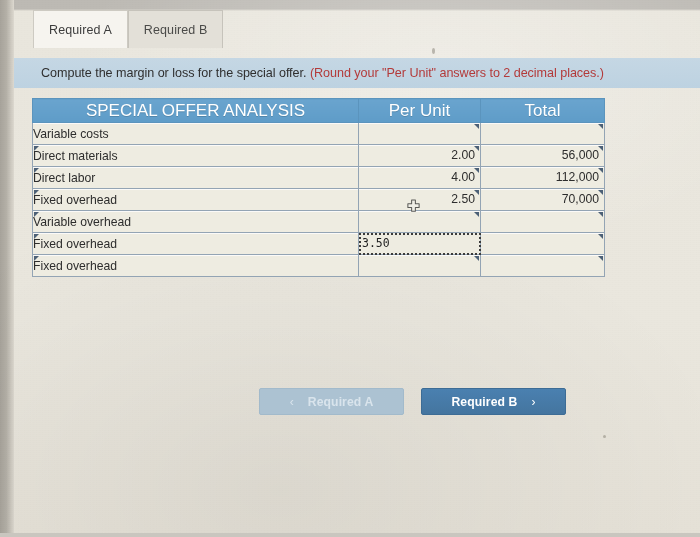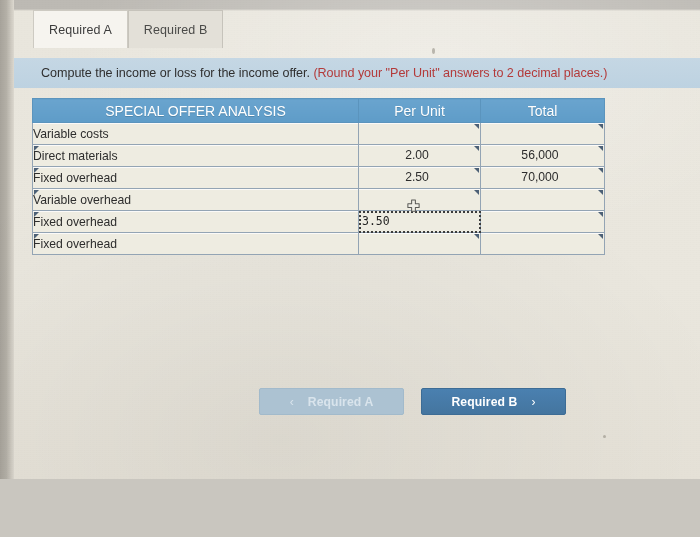--- a/index.html
+++ b/index.html
@@ -11,21 +11,21 @@
     height: 537px;
     overflow: hidden;
     font-family: "Liberation Sans", sans-serif;
     background: #c9c6bf;
   }
 
   
   #page {
     position: relative;
     width: 700px;
-    height: 479px;
+    height: 533px;
     background:
       linear-gradient(180deg, #bdbab4 0px, #bdbab4 9px, #e9e6dd 11px, #eae7de 60%, #e6e2d8 100%);
     overflow: hidden;
   }
   
   #left-edge {
     position: absolute;
     left: 0; top: 0;
     width: 14px; height: 537px;
     background: linear-gradient(90deg,#a7a39b 0%, #b4b0a7 45%, #ddd9d0 100%);
@@ -117,21 +117,21 @@
     color: #2d2d2d;
   }
   #sheet col.c-label { width: 326px; }
   #sheet col.c-unit  { width: 122px; }
   #sheet col.c-total { width: 124px; }
 
   #sheet th {
     background: linear-gradient(180deg,#6aa4ce 0%, #5e9cc8 100%);
     color: #ffffff;
     font-weight: normal;
-    font-size: 14px;
+    font-size: 17px;
     height: 21px;
     text-align: center;
     border: 1px solid #5b94bd;
     text-shadow: 0 1px 0 rgba(0,0,0,.15);
   }
   #sheet td {
     height: 21px;
     padding: 0;
     border: 1px solid #93a4b4;
     background: #eeece1;
@@ -181,21 +181,21 @@
     align-items: center;
     justify-content: space-between;
     height: 100%;
     padding: 0 5px 0 7px;
     box-sizing: border-box;
   }
   .money .sym { font-size: 12.2px; }
   .money .num { font-size: 12.2px; }
   .num-only {
     display: block;
-    text-align: center;
+    text-align: right;
     padding-right: 5px;
     line-height: 19px;
   }
 
   
   td.editing {
     background: #f1efe6;
     outline: 2px dotted #3b3b3b;
     outline-offset: -2px;
     border: 1px solid #7e93a8;
@@ -276,21 +276,21 @@
     <div class="tab active">
       <span>Required A</span>
     </div>
     <div class="tab inactive">
       <span>Required B</span>
     </div>
   </div>
 
   <div id="prompt-bar">
     <div id="prompt-text">
-      <span>Compute the income or loss for the income offer.</span>
+      <span>Compute the margin or loss for the special offer.</span>
       <span id="prompt-note">(Round your "Per Unit" answers to 2 decimal places.)</span>
     </div>
   </div>
 
   <table id="sheet">
     <colgroup>
       <col class="c-label">
         <col class="c-unit">
         <col class="c-total">
     </colgroup>
@@ -314,20 +314,29 @@
         <tr>
           <td class="label indent inputcell marker">Direct materials</td>
           <td class="inputcell marker-r">
             <span class="num-only">2.00</span>
           </td>
           <td class="inputcell marker-r">
             <span class="num-only">56,000</span>
           </td>
         </tr>
         <tr>
+          <td class="label indent inputcell marker">Direct labor</td>
+          <td class="inputcell marker-r">
+            <span class="num-only">4.00</span>
+          </td>
+          <td class="inputcell marker-r">
+            <span class="num-only">112,000</span>
+          </td>
+        </tr>
+        <tr>
           <td class="label indent inputcell marker">Fixed overhead</td>
           <td class="inputcell marker-r">
             <span class="num-only">2.50</span>
           </td>
           <td class="inputcell marker-r">
             <span class="num-only">70,000</span>
           </td>
         </tr>
         <tr>
           <td class="label indent inputcell marker">Variable overhead</td>

